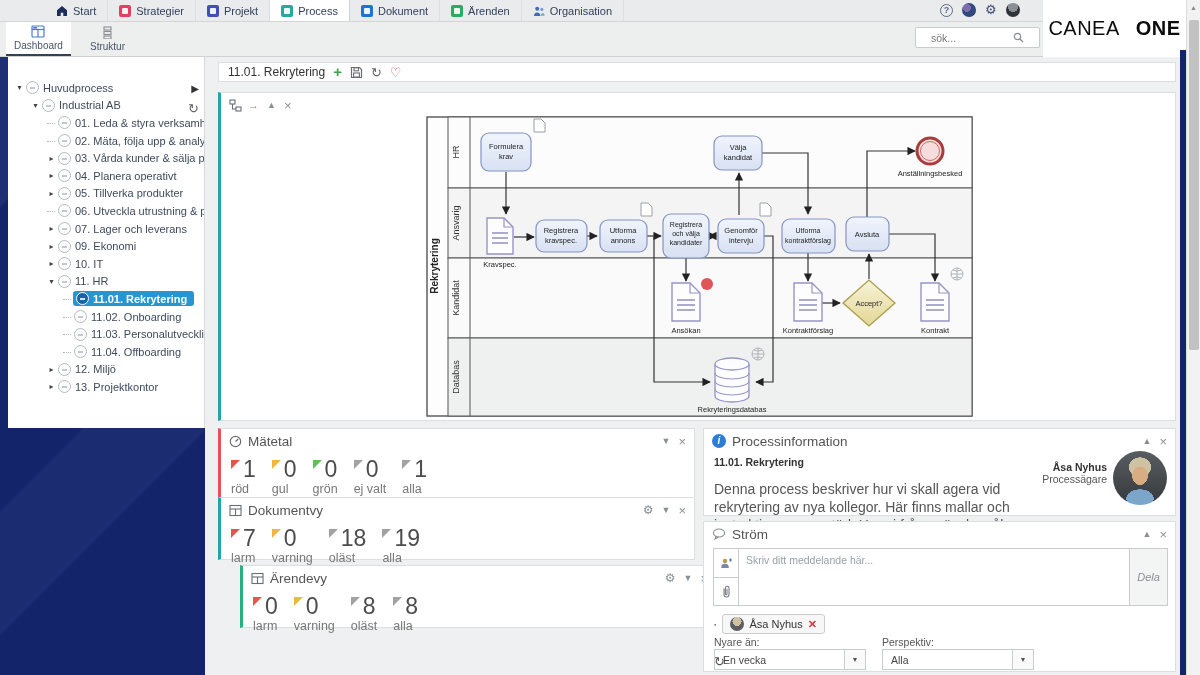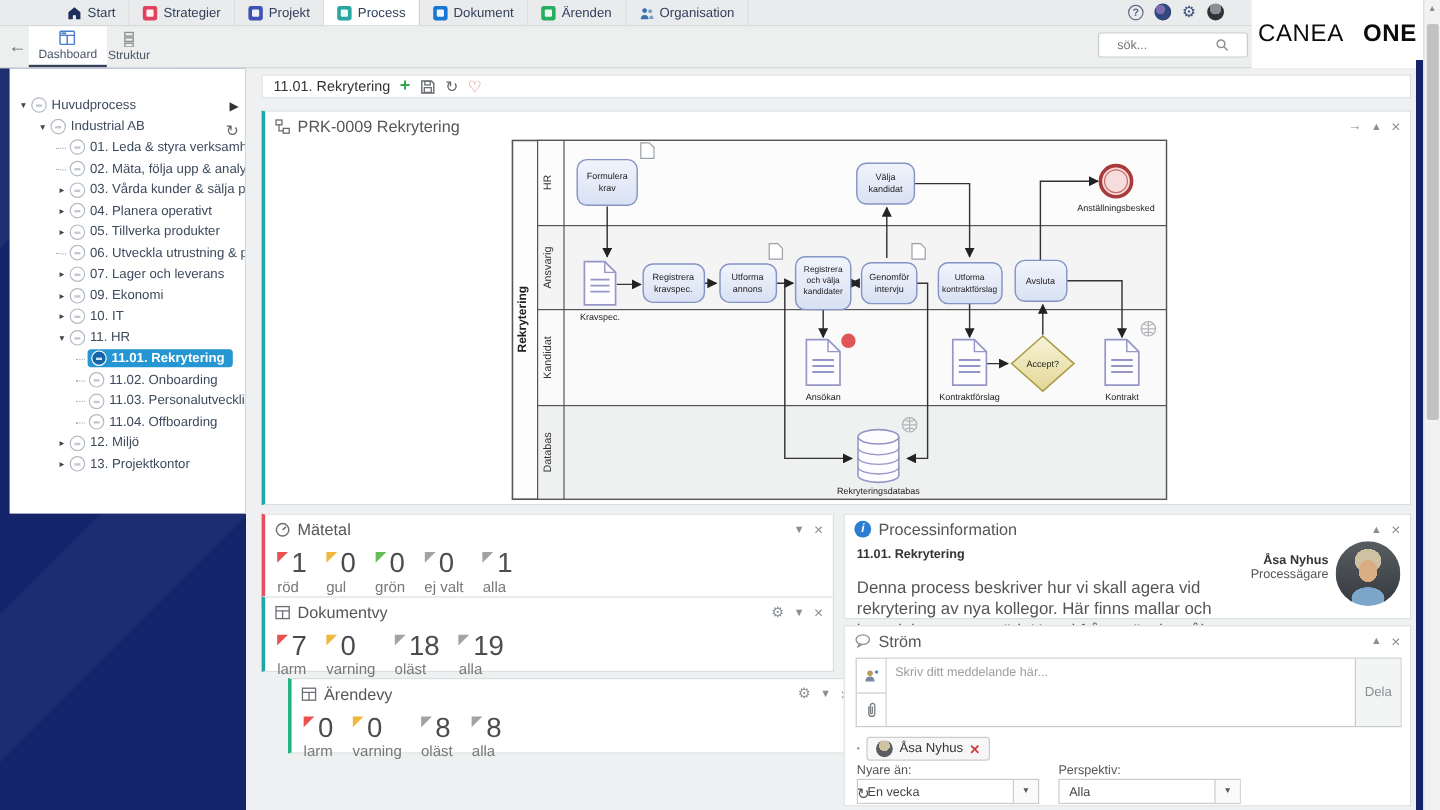--- a/index.html
+++ b/index.html
@@ -16,21 +16,21 @@
   .helpcirc { width:13px; height:13px; border:1.4px solid #5b6b85; border-radius:50%; color:#5b6b85; font-size:9px; line-height:11px; text-align:center; font-weight:bold; }
   .darkdot { width:14px; height:14px; border-radius:50%; background:radial-gradient(circle at 35% 35%, #7d6db0 0 30%, #304a80 31% 70%, #203050 71%); }
   .gearglyph { font-size:13px; color:#3c5078; line-height:14px; }
   .avatardot { width:14px; height:14px; border-radius:50%; background:radial-gradient(circle at 50% 30%, #8a8f96 0 40%, #2e3338 41%); }
 
   
   #subbar { position:absolute; left:0; top:22px; width:1200px; height:35px; background:#edefef; border-bottom:1px solid #cfd2d3; }
   #backarrow { position:absolute; left:7px; top:8px; font-size:15px; color:#666; }
   .subtab { position:absolute; top:0; height:34px; display:flex; flex-direction:column; align-items:center; justify-content:center; gap:2px; font-size:10px; color:#4a5568; padding:0 8px; cursor:pointer; }
   .subtab.active { background:#fff; border-bottom:2px solid #33415c; }
-  #tab-dashboard { left:24px; }
+  #tab-dashboard { left:6px; }
   #tab-struktur { left:82px; }
   #searchbox { position:absolute; left:915px; top:5px; width:125px; height:21px; background:#fff; border:1px solid #c9cccd; border-radius:2px; display:flex; align-items:center; padding:0 15px; }
   #searchbox input { border:none; outline:none; flex:1; font-size:10.5px; color:#555; font-family:"Liberation Sans",sans-serif; background:transparent; min-width:0; }
   #logoblock { position:absolute; left:1043px; top:0; width:143px; height:57px; background:#fff; display:flex; align-items:center; justify-content:center; letter-spacing:.5px; }
   #logoblock .l1 { font-size:20px; color:#0c0c0c; font-weight:400; }
   #logoblock .l2 { font-size:20px; color:#0c0c0c; font-weight:800; margin-left:16px; }
 
   
   #vscroll { position:absolute; right:0; top:0; width:14px; height:675px; background:#f2f2f2; border-left:1px solid #dcdcdc; }
   #vscroll .thumb { position:absolute; left:2px; top:20px; width:10px; height:330px; background:#c2c2c2; border-radius:2px; }
@@ -101,21 +101,21 @@
       radial-gradient(ellipse 34% 30% at 50% 30%, #cfc2a2 0 60%, transparent 61%),
       linear-gradient(#585d62,#35393d); }
 
   #panel-strom { left:498px; top:464px; width:473px; height:151px; }
   #composer { position:absolute; left:9px; top:26px; width:455px; height:58px; border:1px solid #c9cccd; display:flex; background:#fff; }
   #composer .tools { width:25px; border-right:1px solid #c9cccd; display:flex; flex-direction:column; }
   #composer .tools div { flex:1; display:flex; align-items:center; justify-content:center; border-bottom:1px solid #c9cccd; cursor:pointer; }
   #composer .tools div:last-child { border-bottom:none; }
   #composer textarea { flex:1; border:none; outline:none; resize:none; font-family:"Liberation Sans",sans-serif; font-size:10.5px; padding:5px 7px; color:#444; }
   #composer textarea::placeholder { color:#9aa0a5; }
-  #sharebtn { width:38px; border-left:1px solid #c9cccd; background:#f3f4f4; color:#8a8f94; font-size:11px; display:flex; align-items:center; justify-content:center; cursor:pointer; }
+  #sharebtn { width:38px; border-left:1px solid #c9cccd; background:#f3f4f4; color:#8a8f94; font-size:11px; display:flex; align-items:center; justify-content:center; cursor:pointer;font-style:italic; }
   #chiprow { position:absolute; left:10px; top:92px; display:flex; align-items:center; gap:6px; }
   #chiprow .tiny { font-size:7px; color:#888; }
   .chip { display:flex; align-items:center; gap:5px; border:1px solid #ccc; background:#f7f7f7; border-radius:3px; padding:2px 7px; font-size:11px; color:#333; }
   .chip .cav { width:14px; height:14px; border-radius:50%; background:radial-gradient(circle at 50% 32%, #cfc2a2 0 38%, #5a5e63 39%); }
   .chip .cx { color:#d33c3c; font-weight:bold; font-size:11px; cursor:pointer; }
   .ddlabel { position:absolute; font-size:10.5px; color:#555; top:114px; }
   .ddl1 { left:10px; } .ddl2 { left:178px; }
   .dd { position:absolute; top:127px; height:21px; width:152px; border:1px solid #c9cccd; background:#fff; display:flex; align-items:center; cursor:pointer;gap:31px; }
   .dd .val { flex:1; font-size:10.5px; color:#444; padding-left:8px; }
   .dd .db { width:21px; height:100%; border-left:1px solid #c9cccd; display:flex; align-items:center; justify-content:center; font-size:7px; color:#555; background:#fafafa; }
@@ -324,21 +324,20 @@
     <span class="heartico">♡</span>
   </div>
 
   <div id="diagpanel" class="panel accent-teal">
     <div class="phead">
       <svg width="13" height="13" viewBox="0 0 13 13">
           <rect x="1" y="1" width="5" height="4" fill="none" stroke="#6a6f74" stroke-width="1.1"></rect>
           <rect x="7" y="8" width="5" height="4" fill="none" stroke="#6a6f74" stroke-width="1.1"></rect>
           <path d="M3.5 5 V10 H7" fill="none" stroke="#6a6f74" stroke-width="1.1"></path>
         </svg>
-      <span class="ptitle">PRK-0009 Rekrytering</span>
       <span class="picons">
         <span>→</span>
         <span style="font-size:9px">▲</span>
         <span style="font-size:13px">×</span>
       </span>
     </div>
 
     <svg id="bpmn" width="548" height="302" viewBox="0 0 548 302">
       <defs>
         <marker id="arrE" viewBox="0 0 10 10" refX="9" refY="5" markerWidth="7" markerHeight="7" orient="auto-start-reverse">

